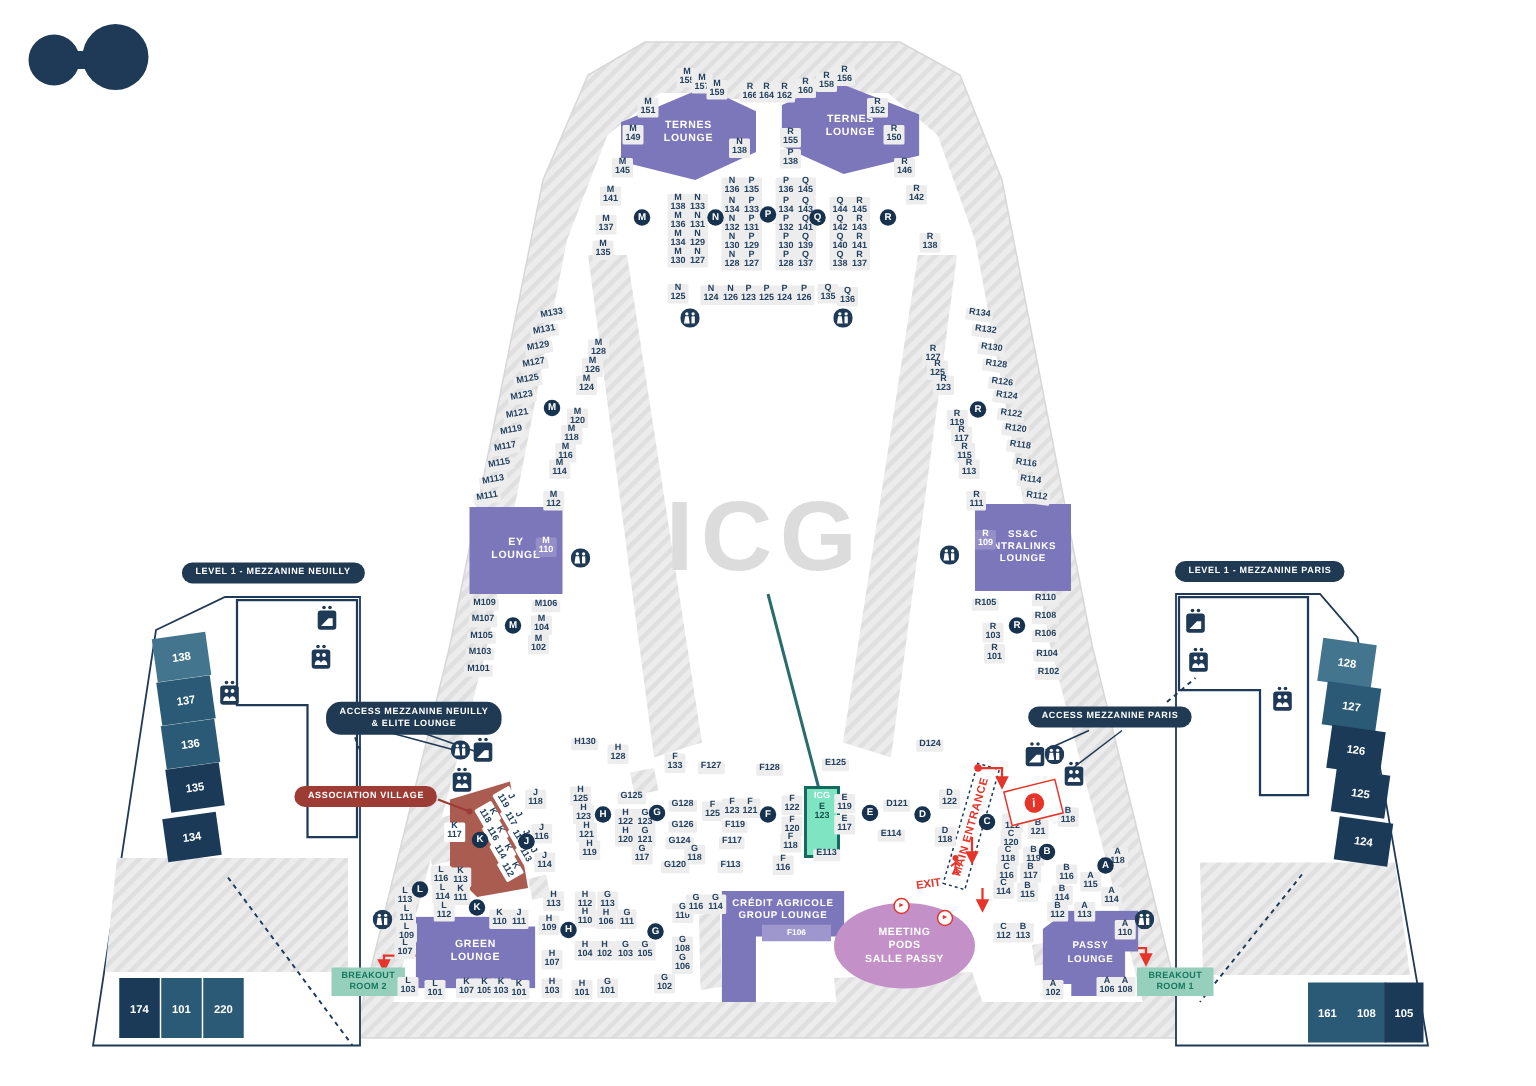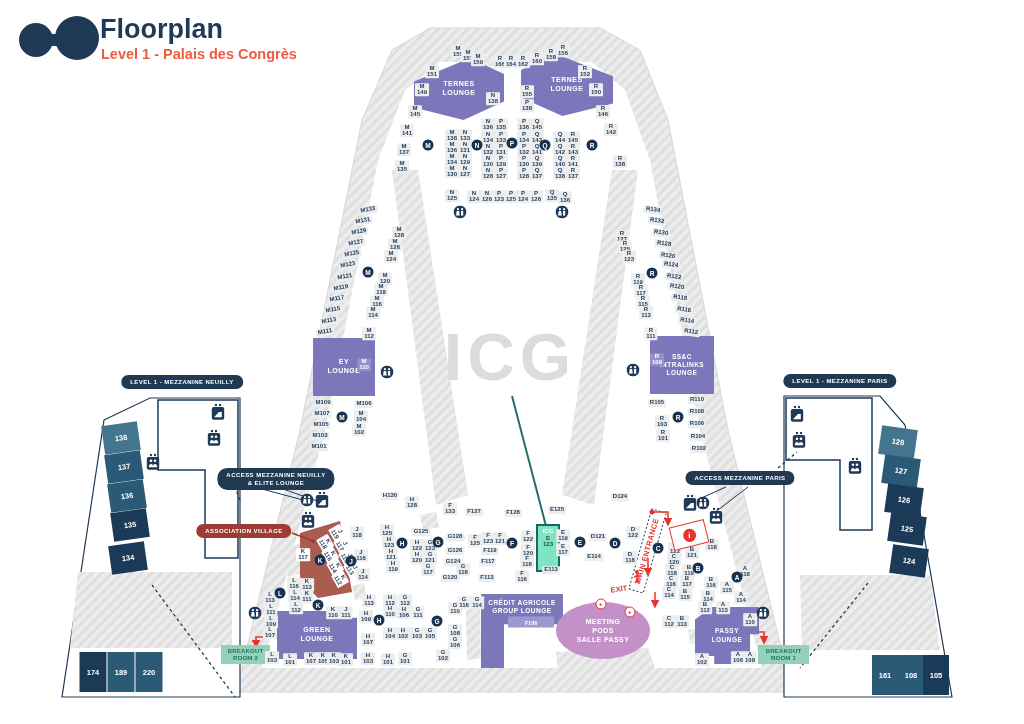--- a/index.html
+++ b/index.html
@@ -133,22 +133,20 @@
       <circle cx="3" cy="2" r="2" fill="#e5352b"></circle>
       <path d="M3 4 L3 9 M3 5 L0 7.5 M3 5 L6 7.5 M3 9 L1 13 M3 9 L5 13" stroke="#e5352b" stroke-width="1.2" fill="none"></path>
     </g>
   </svg>
 
   <svg width="96" height="70" style="position:absolute;left:14px;top:6px;z-index:6;">
     <circle cx="22" cy="34" r="17" fill="#1e3a56"></circle>
     <circle cx="63" cy="32" r="22" fill="#1e3a56"></circle>
     <rect x="20" y="28" width="44" height="12" rx="6" fill="#1e3a56"></rect>
   </svg>
-  <div class="hdr-title">Floorplan</div>
-  <div class="hdr-sub">Level 1 - Palais des Congrès</div>
 
   <div class="watermark">ICG</div>
 
   <div class="lounge" style="left:414px;top:58px;width:90px;height:62px;
        clip-path:polygon(0 38%,62% 0,100% 26%,100% 70%,55% 100%,0 80%);">TERNES
 LOUNGE</div>
   <div class="lounge" style="left:521px;top:54px;width:92px;height:62px;
        clip-path:polygon(0 26%,38% 0,100% 36%,100% 80%,45% 100%,0 70%);">TERNES
 LOUNGE</div>
   <div class="lounge" style="left:313px;top:338px;width:62px;height:58px;">EY
@@ -778,21 +776,21 @@
           <path d="M3 13.8 L8 8.6 H10.8 V13.8 Z" fill="#fff"></path>
         </svg></div>
       <div class="redpin" style="left: 601px; top: 604px;">▸</div>
       <div class="redpin" style="left: 630px; top: 612px;">▸</div>
       <div class="unit u-light" style="width: 36px; height: 29px; left: 121px; top: 438px; transform: translate(-50%, -50%) rotate(-8deg);">138</div>
       <div class="unit u-med" style="width: 36px; height: 29px; left: 124px; top: 467px; transform: translate(-50%, -50%) rotate(-8deg);">137</div>
       <div class="unit u-med" style="width: 36px; height: 29px; left: 127px; top: 496px; transform: translate(-50%, -50%) rotate(-8deg);">136</div>
       <div class="unit u-dark" style="width: 36px; height: 29px; left: 130px; top: 525px; transform: translate(-50%, -50%) rotate(-8deg);">135</div>
       <div class="unit u-dark" style="width: 36px; height: 29px; left: 128px; top: 558px; transform: translate(-50%, -50%) rotate(-8deg);">134</div>
       <div class="unit u-dark" style="width: 27px; height: 40px; left: 93px; top: 672px; transform: translate(-50%, -50%) rotate(0deg);">174</div>
-      <div class="unit u-med" style="width: 27px; height: 40px; left: 121px; top: 672px; transform: translate(-50%, -50%) rotate(0deg);">189</div>
+      <div class="unit u-med" style="width: 27px; height: 40px; left: 121px; top: 672px; transform: translate(-50%, -50%) rotate(0deg);">101</div>
       <div class="unit u-med" style="width: 27px; height: 40px; left: 149px; top: 672px; transform: translate(-50%, -50%) rotate(0deg);">220</div>
       <div class="unit u-light" style="width: 36px; height: 29px; left: 898px; top: 442px; transform: translate(-50%, -50%) rotate(8deg);">128</div>
       <div class="unit u-med" style="width: 36px; height: 29px; left: 901px; top: 471px; transform: translate(-50%, -50%) rotate(8deg);">127</div>
       <div class="unit u-dark" style="width: 36px; height: 29px; left: 904px; top: 500px; transform: translate(-50%, -50%) rotate(8deg);">126</div>
       <div class="unit u-dark" style="width: 36px; height: 29px; left: 907px; top: 529px; transform: translate(-50%, -50%) rotate(8deg);">125</div>
       <div class="unit u-dark" style="width: 36px; height: 29px; left: 909px; top: 561px; transform: translate(-50%, -50%) rotate(8deg);">124</div>
       <div class="unit u-med" style="width: 26px; height: 40px; left: 885px; top: 675px; transform: translate(-50%, -50%) rotate(0deg);">161</div>
       <div class="unit u-med" style="width: 26px; height: 40px; left: 911px; top: 675px; transform: translate(-50%, -50%) rotate(0deg);">108</div>
       <div class="unit u-dark" style="width: 26px; height: 40px; left: 936px; top: 675px; transform: translate(-50%, -50%) rotate(0deg);">105</div>
     </div>

